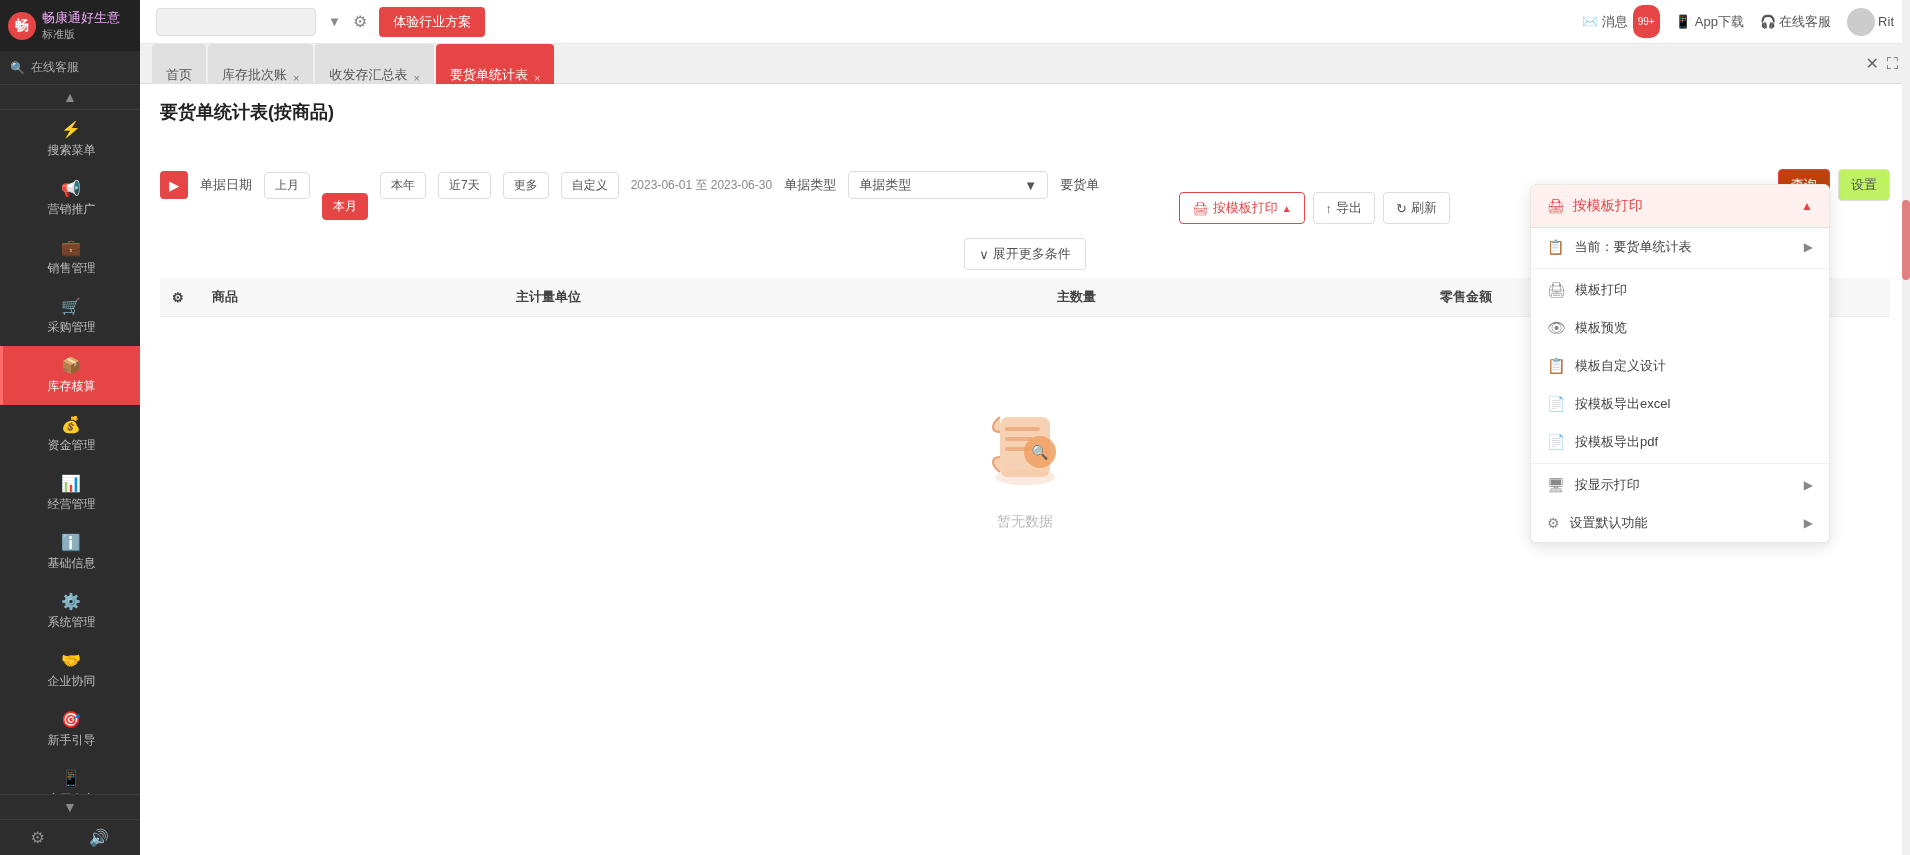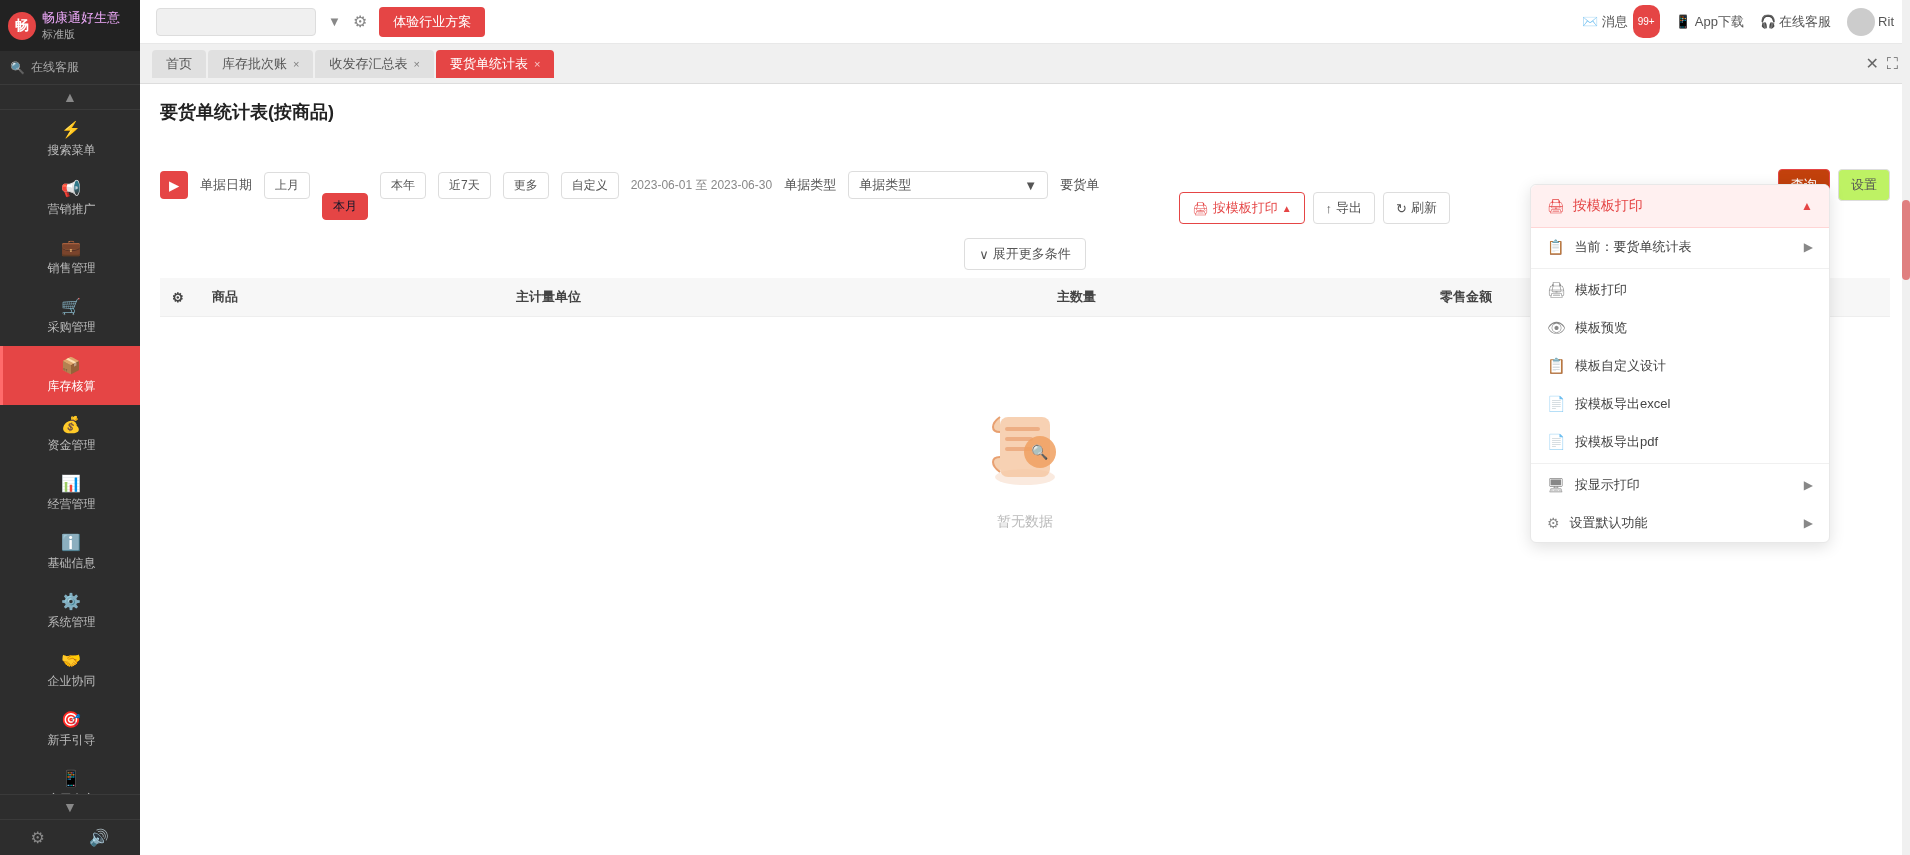--- a/index.html
+++ b/index.html
@@ -100,23 +100,23 @@
       height: 40px;
       background: #f0f0f0;
       display: flex; align-items: center;
       padding: 0 12px;
       gap: 2px;
       border-bottom: 1px solid #ddd;
       flex-shrink: 0;
       position: relative;
     }
     .tab {
-      height: 28px;
+      height: 40px;
       padding: 0 14px;
-      display: flex; align-items: center; gap: 6px;
+      display: flex; align-items: flex-end; gap: 6px;
       background: #e0e0e0;
       border-radius: 4px 4px 0 0;
       cursor: pointer;
       font-size: 13px;
       color: #555;
     }
     .tab.active { background: #e54545; color: #fff; }
     .tab-close { font-size: 11px; cursor: pointer; opacity: 0.7; }
     .tabs-right { margin-left: auto; display: flex; gap: 8px; align-items: center; }
     .tabs-icon-btn { background: none; border: none; cursor: pointer; font-size: 16px; color: #666; }
@@ -137,21 +137,21 @@
       width: 28px; height: 28px;
       background: #e54545; color: white;
       border: none; border-radius: 4px; cursor: pointer;
       display: flex; align-items: center; justify-content: center;
     }
     .filter-label { color: #555; font-size: 13px; }
     .date-btn {
       padding: 4px 10px; border: 1px solid #ddd; border-radius: 4px;
       background: white; cursor: pointer; font-size: 12px; color: #555;
     }
-    .date-btn.active { background: #e54545; color: #0f172a; border-color: #e54545; margin-top: 43px; }
+    .date-btn.active { background: #e54545; color: #ffffff; border-color: #e54545; margin-top: 43px; }
     .date-range { font-size: 12px; color: #888; }
     .filter-select {
       display: flex; align-items: center; gap: 4px;
       padding: 4px 10px; border: 1px solid #ddd; border-radius: 4px;
       background: white; cursor: pointer; font-size: 13px; color: #555;
       min-width: 200px; justify-content: space-between;
     }
     .expand-more-btn {
       display: flex; align-items: center; gap: 4px;
       padding: 6px 14px; border: 1px solid #ddd; border-radius: 4px;

